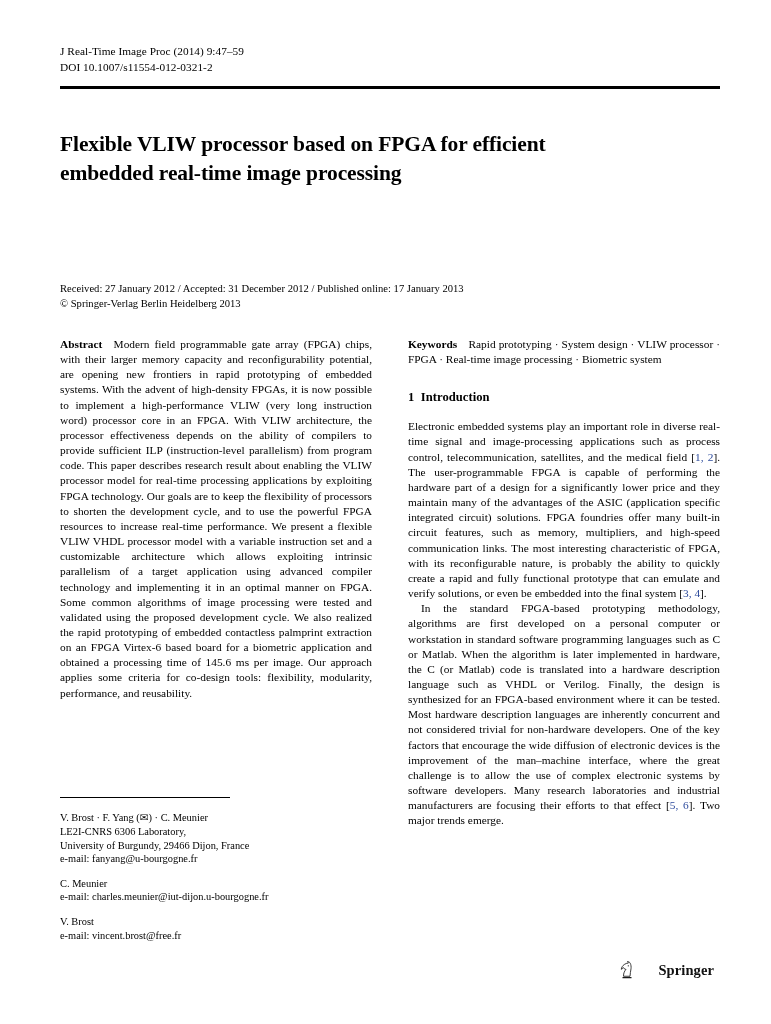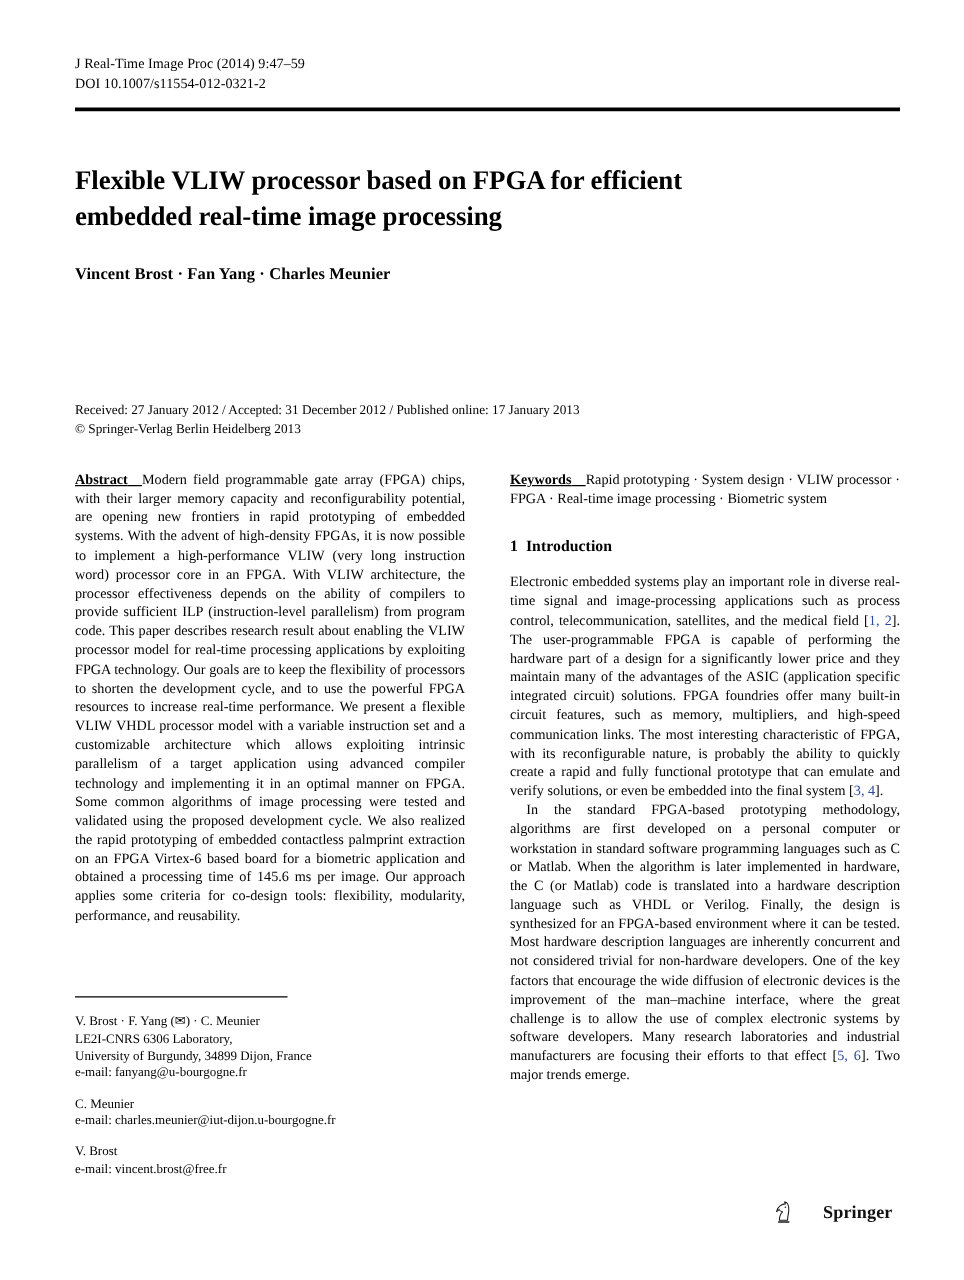--- a/index.html
+++ b/index.html
@@ -100,21 +100,20 @@
   .col p {
     margin: 0;
     font-size: 11.35px;
     line-height: 15.15px;
     text-align: justify;
     text-justify: inter-word;
     hyphens: none;
   }
   .lead-label {
     font-weight: bold;
-    text-decoration: underline;
   }
   .lead-label::after {
     content: "\2002\2002";
   }
 
   .abstract-text { }
 
   .keywords-text { }
 
   .section-heading {
@@ -192,21 +191,20 @@
     <div class="journal-header">
       <span class="journal-ref">J Real-Time Image Proc (2014) 9:47–59</span>
       <span class="journal-doi">DOI 10.1007/s11554-012-0321-2</span>
     </div>
 
     <div class="header-rule"></div>
 
 
     <h1 class="paper-title">Flexible VLIW processor based on FPGA for efficient embedded real-time image processing</h1>
 
-    <div class="author-list">Vincent Brost · Fan Yang · Charles Meunier</div>
 
     <div class="pub-dates">
       <span>Received: 27 January 2012 / Accepted: 31 December 2012 / Published online: 17 January 2013</span>
       <span>© Springer-Verlag Berlin Heidelberg 2013</span>
     </div>
 
     <div class="columns">
 
       <div class="col">
         <p><span class="lead-label">Abstract</span><span class="abstract-text">Modern field programmable gate array (FPGA) chips, with their larger memory capacity and reconfigurability potential, are opening new frontiers in rapid prototyping of embedded systems. With the advent of high-density FPGAs, it is now possible to implement a high-performance VLIW (very long instruction word) processor core in an FPGA. With VLIW architecture, the processor effectiveness depends on the ability of compilers to provide sufficient ILP (instruction-level parallelism) from program code. This paper describes research result about enabling the VLIW processor model for real-time processing applications by exploiting FPGA technology. Our goals are to keep the flexibility of processors to shorten the development cycle, and to use the powerful FPGA resources to increase real-time performance. We present a flexible VLIW VHDL processor model with a variable instruction set and a customizable architecture which allows exploiting intrinsic parallelism of a target application using advanced compiler technology and implementing it in an optimal manner on FPGA. Some common algorithms of image processing were tested and validated using the proposed development cycle. We also realized the rapid prototyping of embedded contactless palmprint extraction on an FPGA Virtex-6 based board for a biometric application and obtained a processing time of 145.6 ms per image. Our approach applies some criteria for co-design tools: flexibility, modularity, performance, and reusability.</span></p>
@@ -224,21 +222,21 @@
 
     </div>
   </div>
 
   <div class="affiliations">
     <div class="affil-rule"></div>
 
     <div class="affil-block">
       <span>V. Brost · F. Yang (✉) · C. Meunier</span>
       <span>LE2I-CNRS 6306 Laboratory,</span>
-      <span>University of Burgundy, 34899 Dijon, France</span>
+      <span>University of Burgundy, 29466 Dijon, France</span>
       <span>e-mail: fanyang@u-bourgogne.fr</span>
     </div>
 
     <div class="affil-block">
       <span>C. Meunier</span>
       <span>e-mail: charles.meunier@iut-dijon.u-bourgogne.fr</span>
     </div>
 
     <div class="affil-block">
       <span>V. Brost</span>

